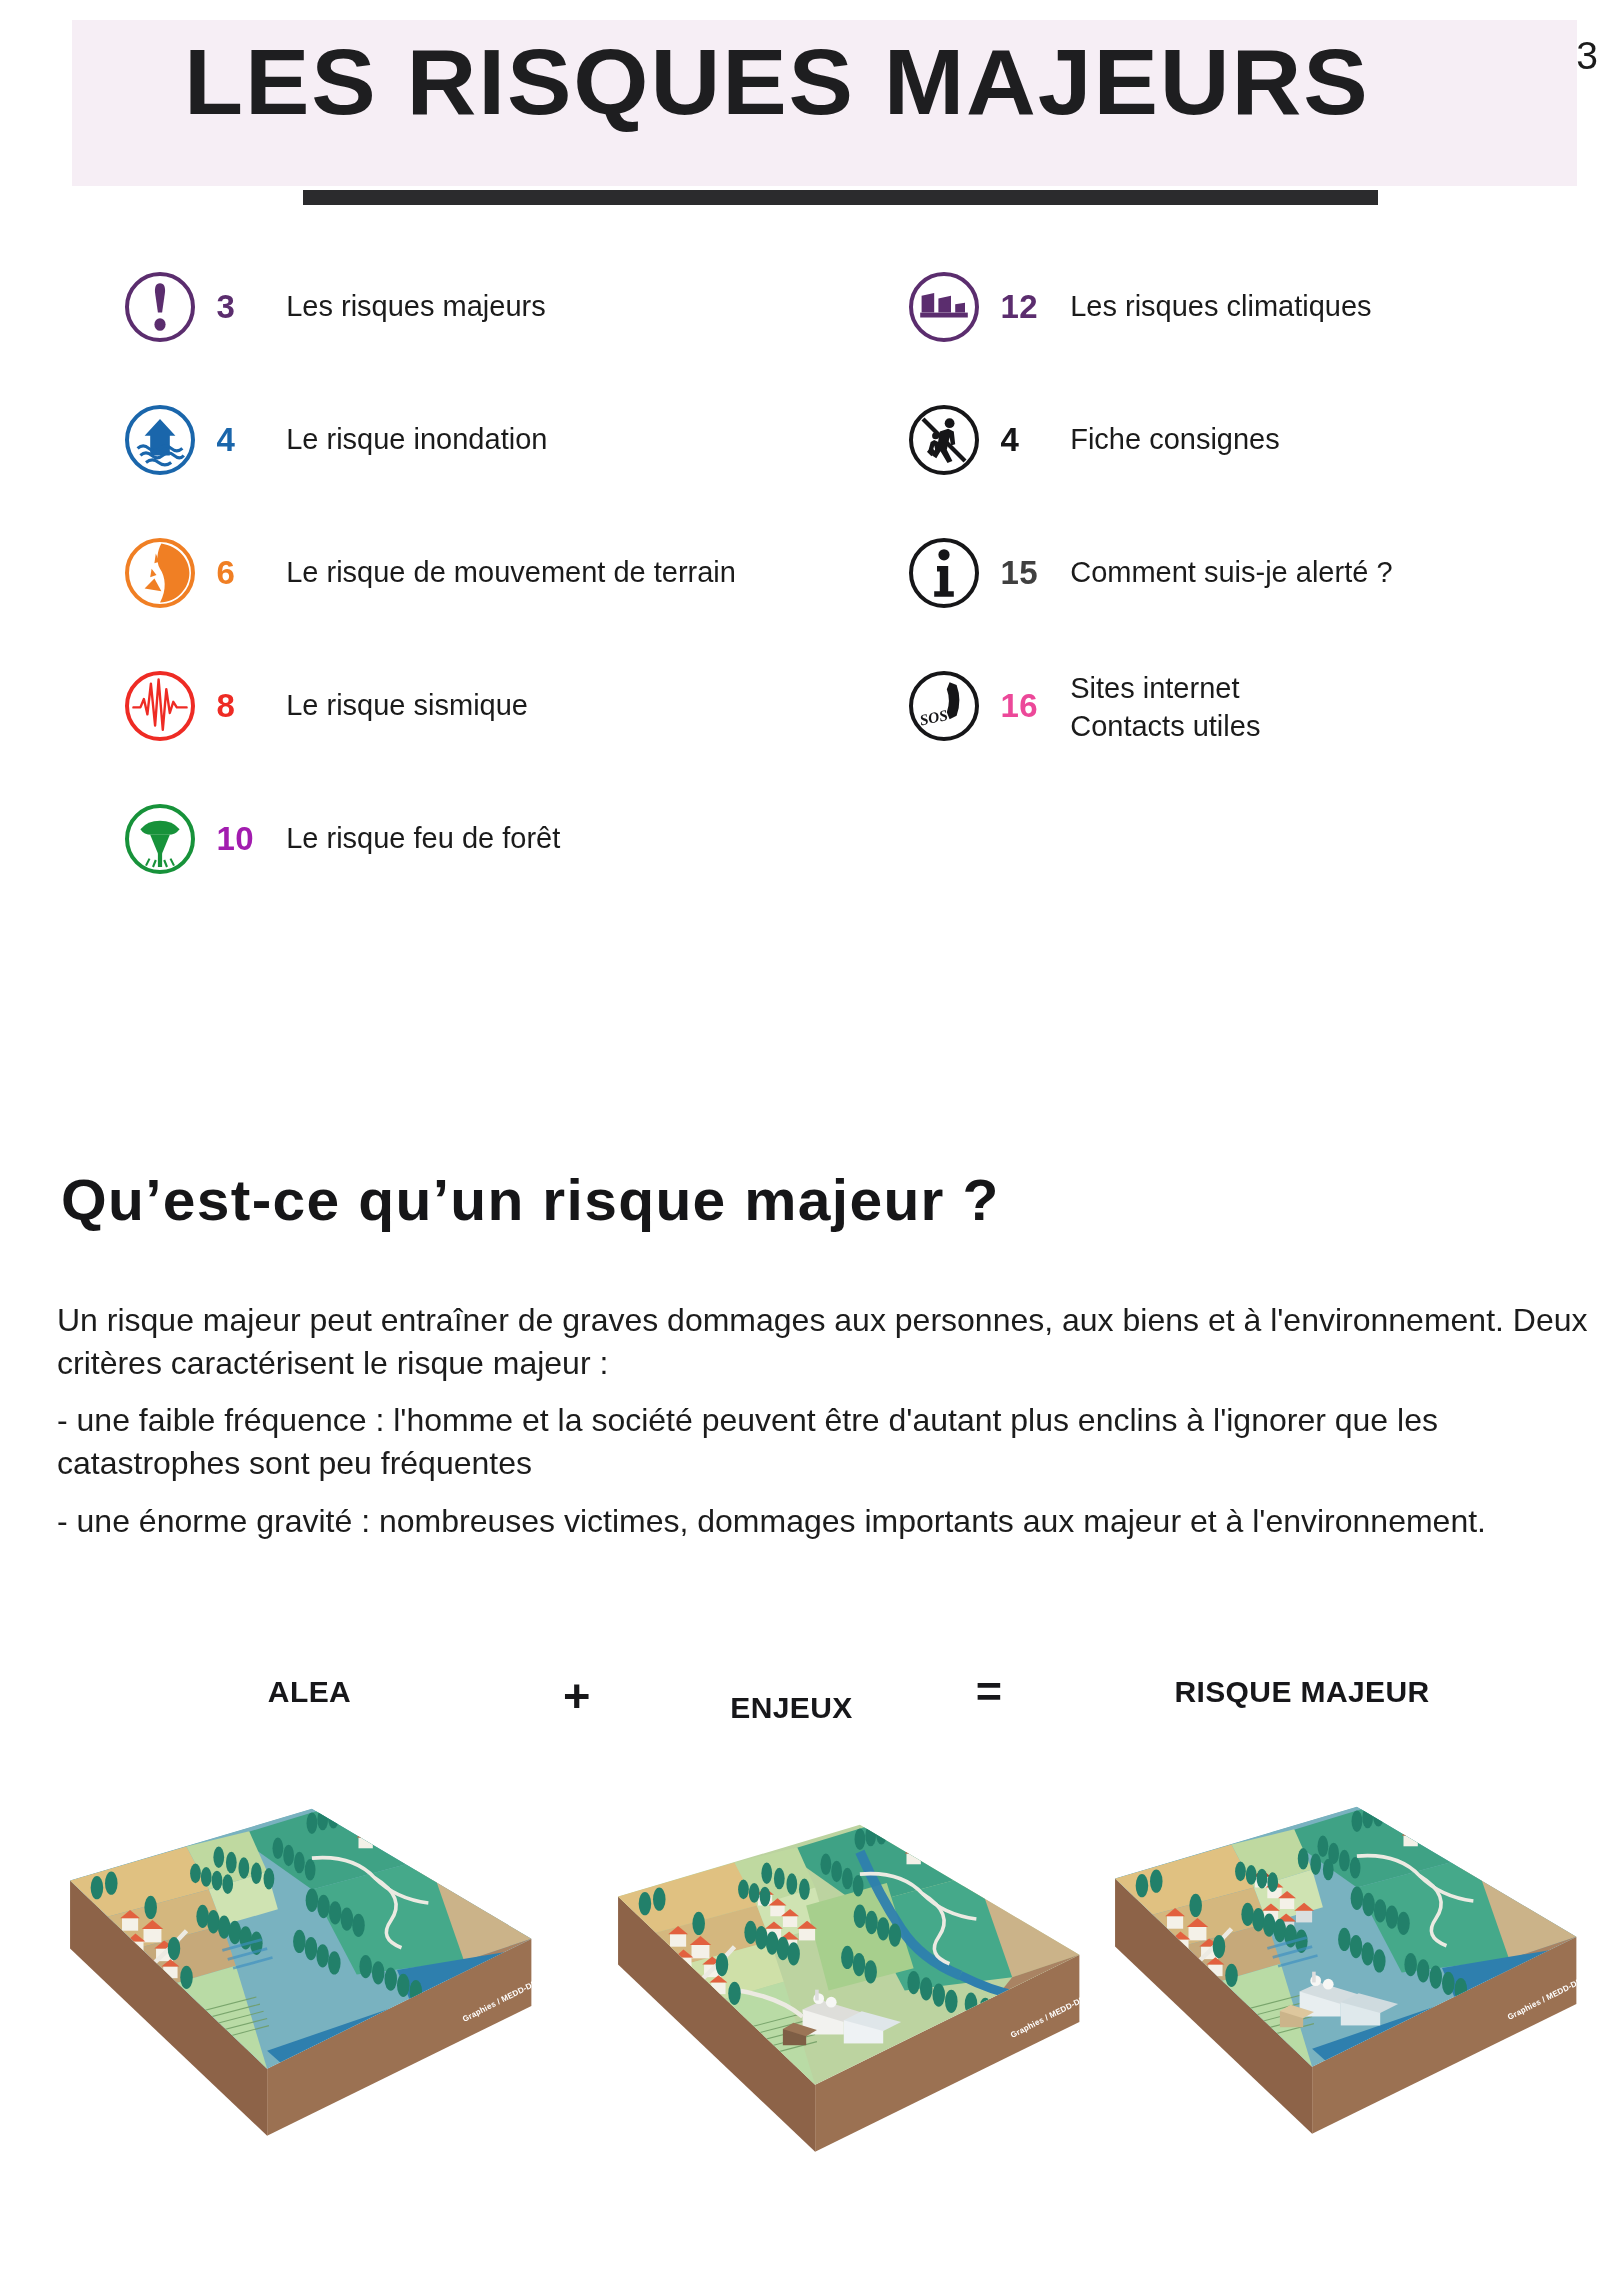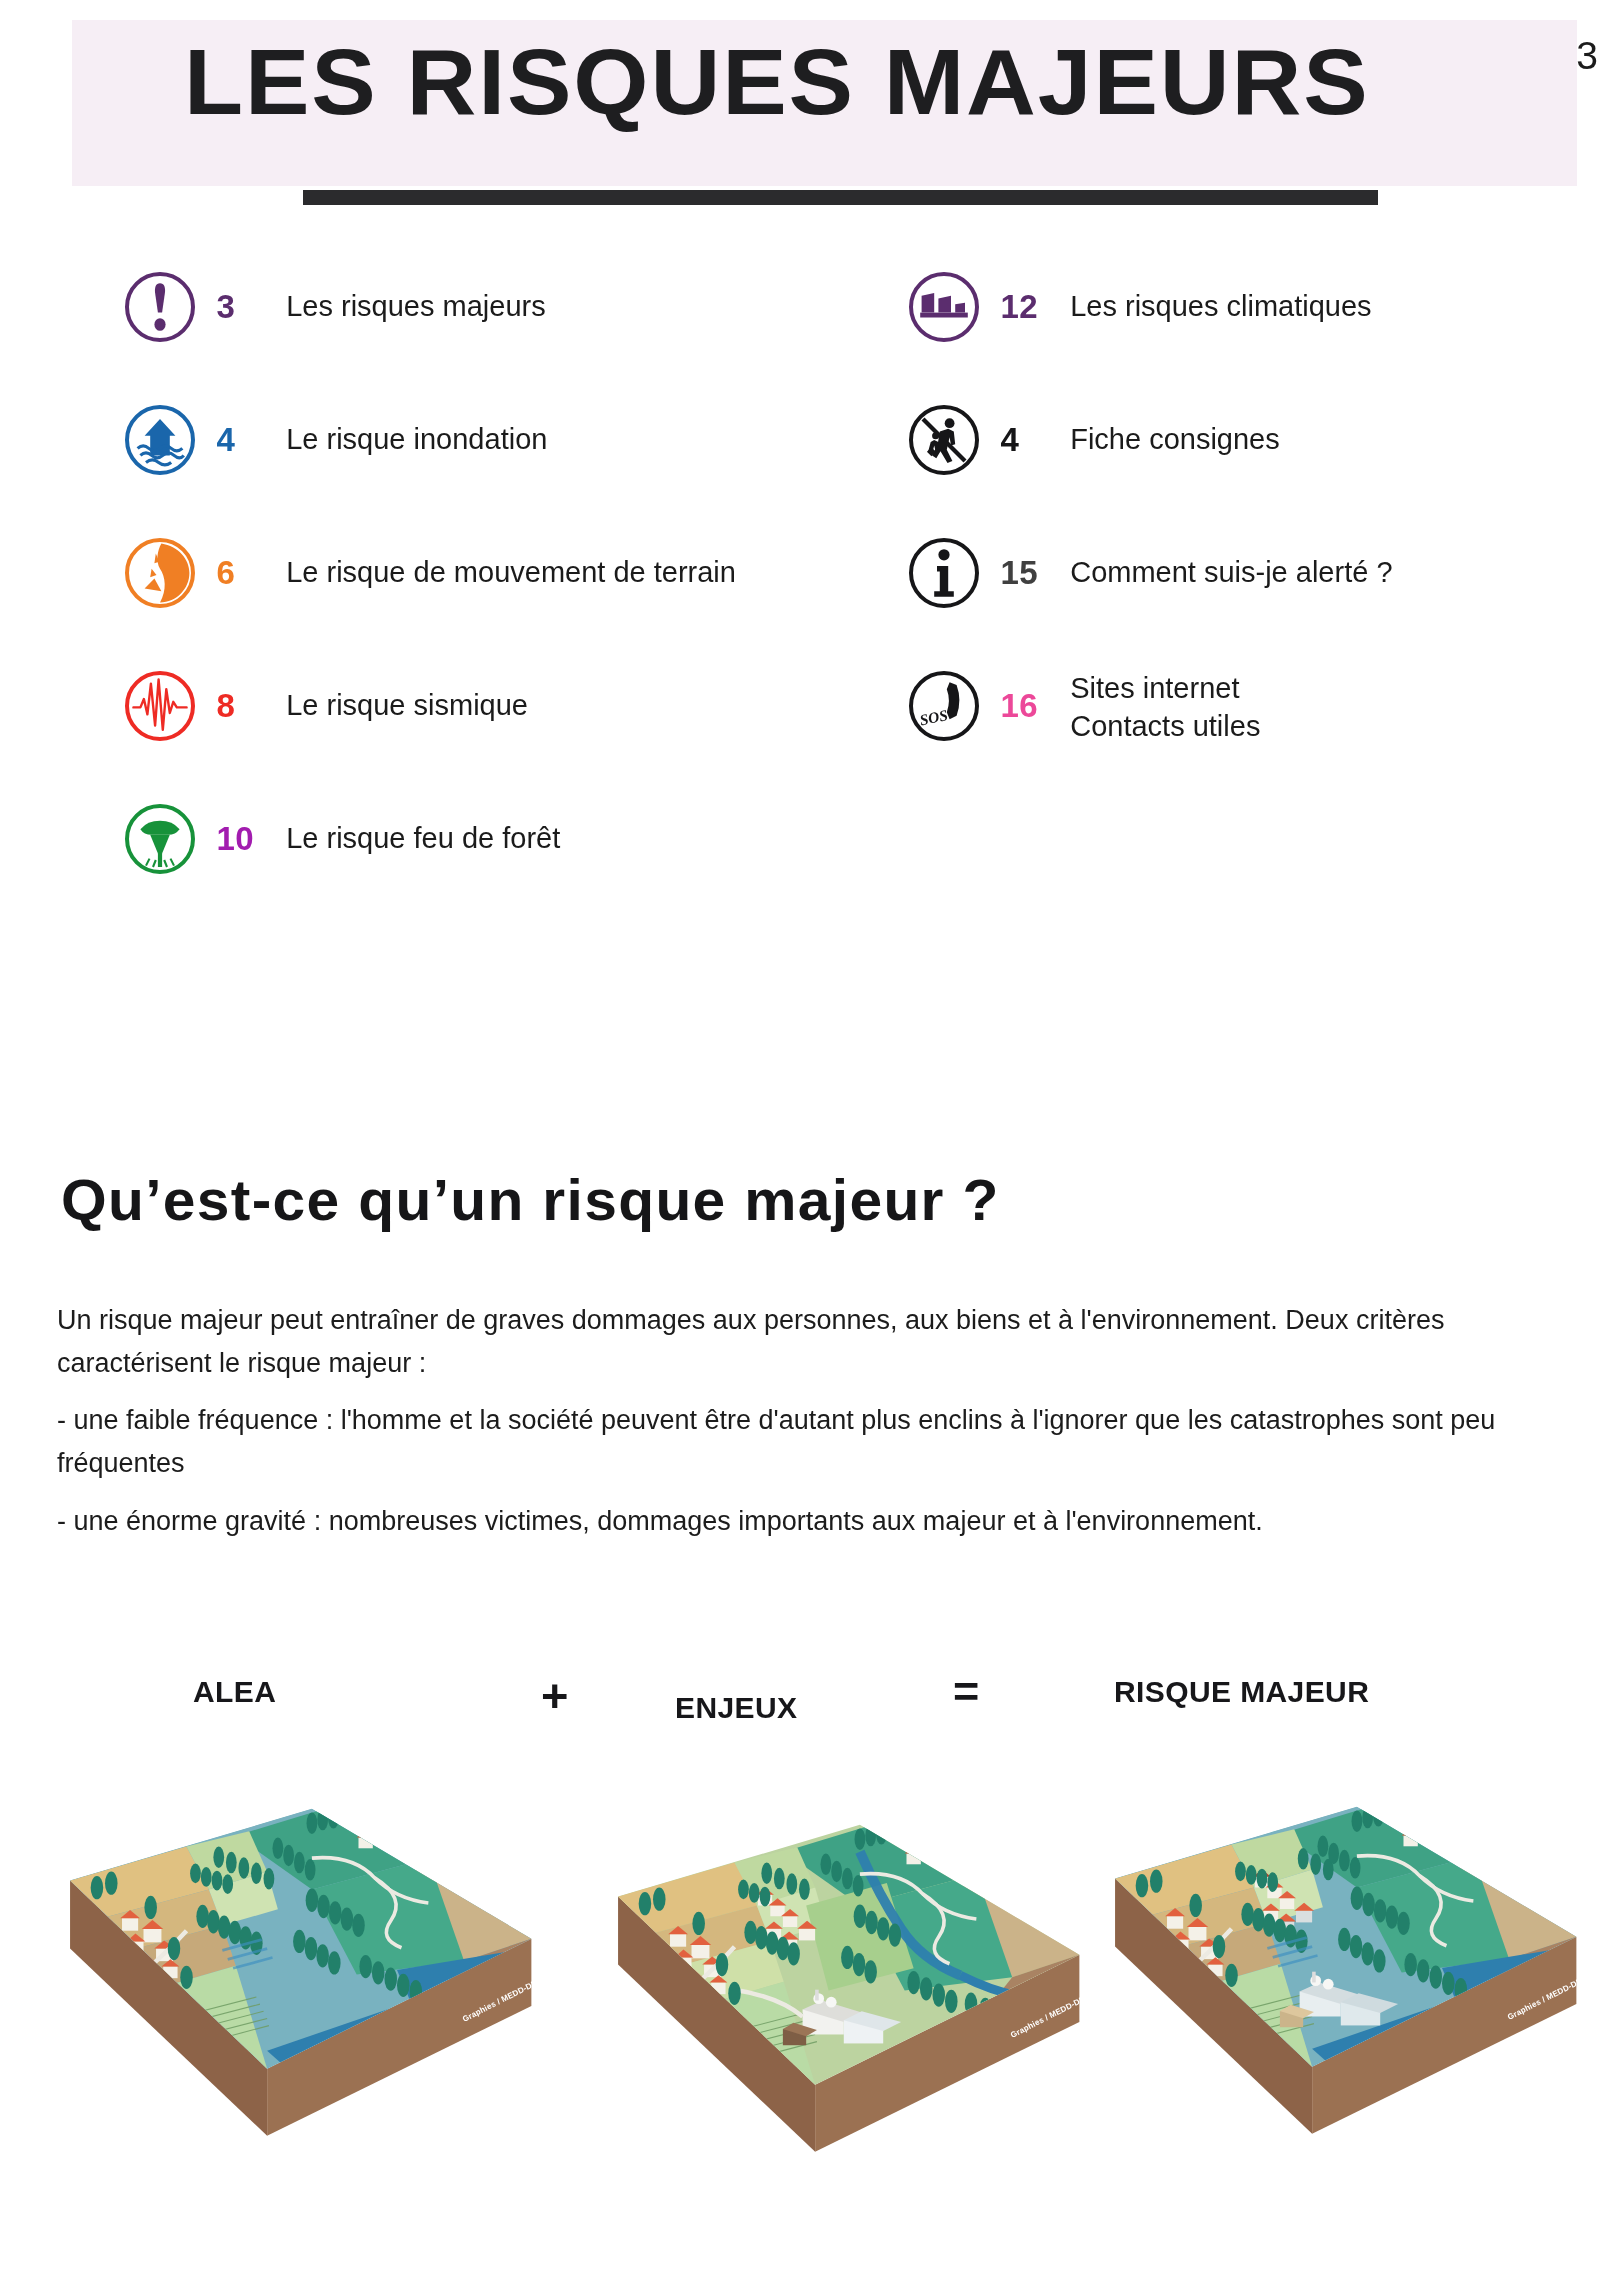--- a/index.html
+++ b/index.html
@@ -129,21 +129,21 @@
     transform-origin: left top;
     white-space: nowrap;
   }
 
   .body-copy {
     position: absolute;
     left: 57px;
     top: 1299px;
     width: 1531px;
     font-family: "Liberation Sans Narrow", "Liberation Sans", sans-serif;
-    font-size: 27px;
+    font-size: 32px;
     line-height: 43px;
     color: #1c1c1c;
   }
   .body-copy p { margin: 0 0 14.3px 0; }
   .body-copy p:last-child { margin-bottom: 0; }
 
   
   .equation {
     position: absolute;
     left: 57px;
@@ -152,21 +152,21 @@
     height: 57px;
     display: flex;
     align-items: center;
   }
   .eq-cell {
     font-family: "Liberation Sans Narrow", "Liberation Sans", sans-serif;
     font-weight: 700;
     font-size: 30px;
     letter-spacing: 0.4px;
     color: #17171a;
-    text-align: left;
+    text-align: center;
     white-space: nowrap;
   }
   .eq-t1 { position: absolute; left: 136px;  top: 0; width: 233px; }
   .eq-op1{ position: absolute; left: 555x;   top: -5.4px; }
   .eq-t2 { position: absolute; left: 618px;  top: 16px; width: 233px; }
   .eq-t3 { position: absolute; left: 1057px; top: 0; width: 376px; }
 
   
   .illus-row {
     position: absolute;

